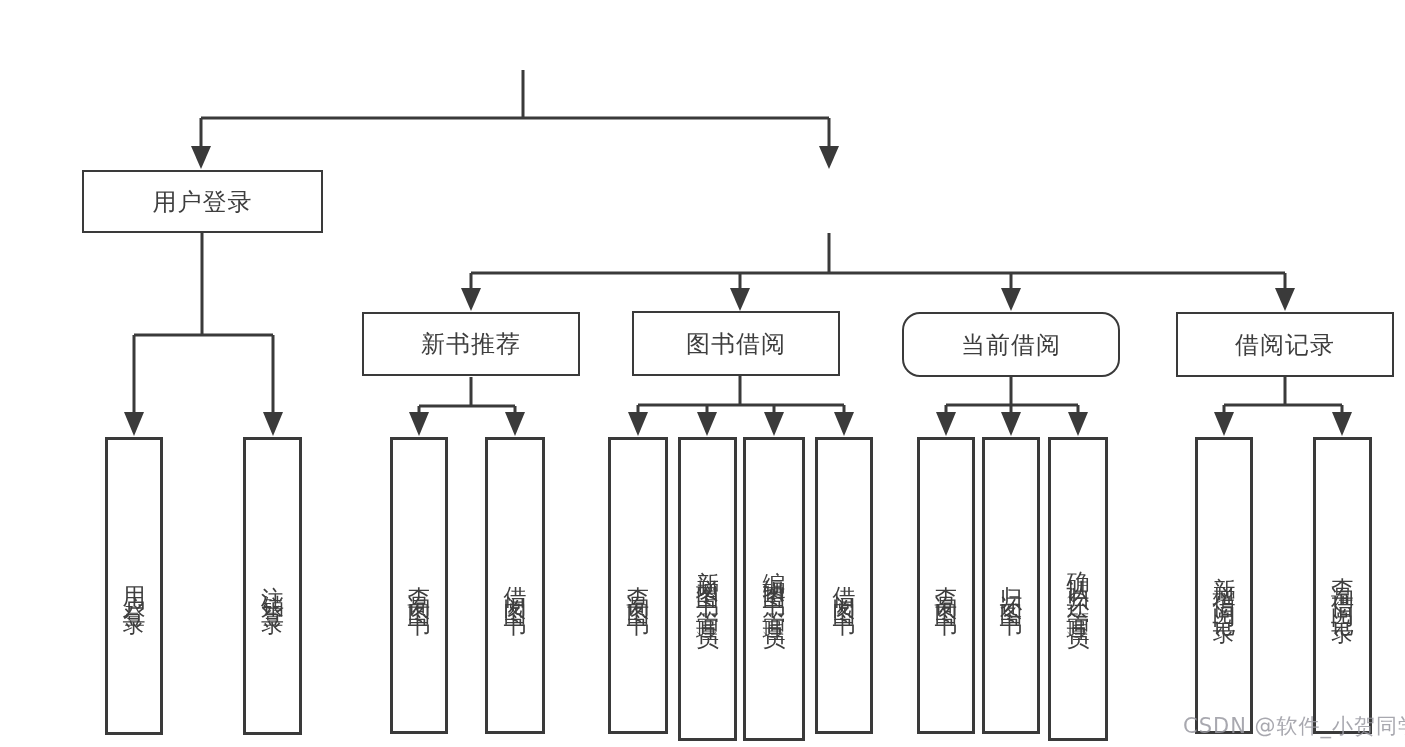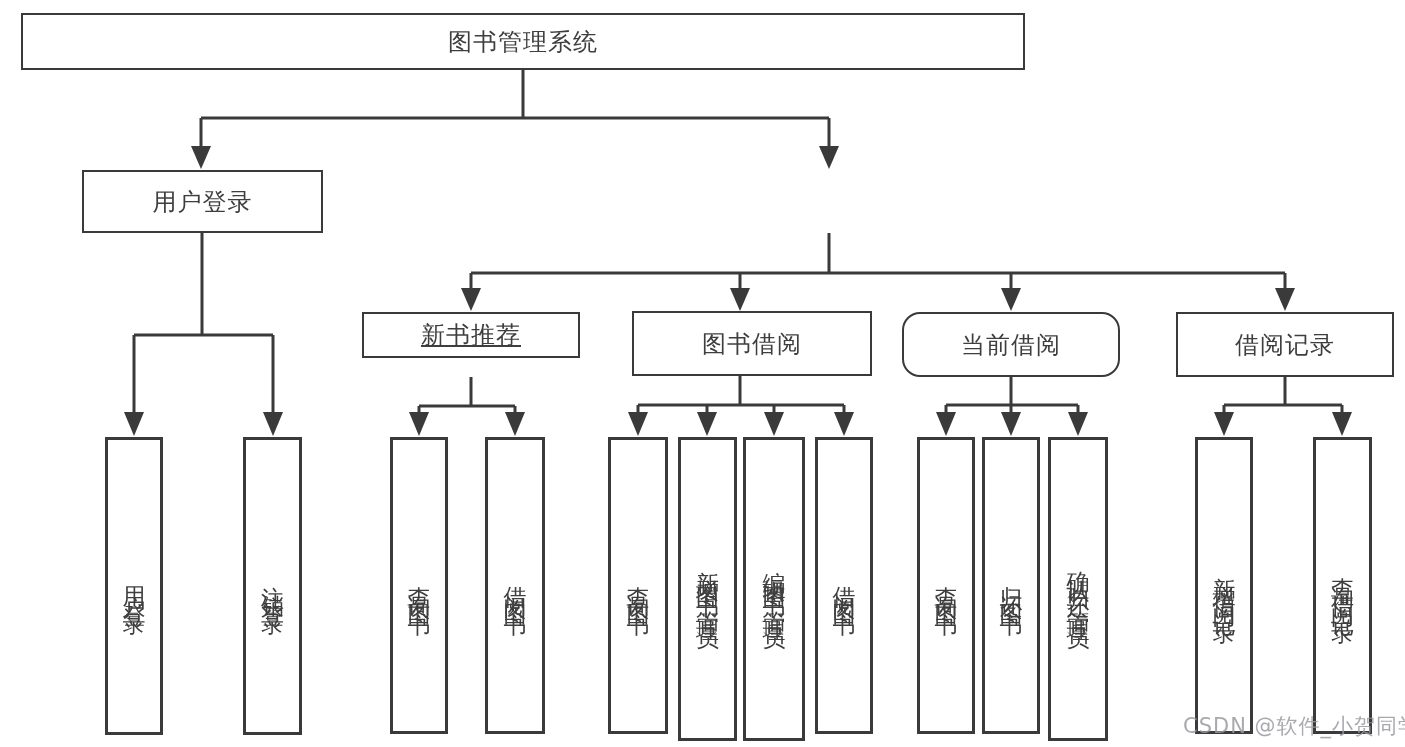--- a/index.html
+++ b/index.html
@@ -62,26 +62,25 @@
       <path d="M764 412 L784 412 L774 436 Z"></path>
       <path d="M834 412 L854 412 L844 436 Z"></path>
       <path d="M936 412 L956 412 L946 436 Z"></path>
       <path d="M1001 412 L1021 412 L1011 436 Z"></path>
       <path d="M1068 412 L1088 412 L1078 436 Z"></path>
       <path d="M1214 412 L1234 412 L1224 436 Z"></path>
       <path d="M1332 412 L1352 412 L1342 436 Z"></path>
     </g>
   </svg>
 
-  <div class="box" style="left:21px;top:13px;width:1004px;height:57px;">图书管理系统</div>
 
   <div class="box" style="left:82px;top:170px;width:241px;height:63px;">用户登录</div>
 
-  <div class="box" style="left:362px;top:312px;width:218px;height:46px;text-decoration:underline;">新书推荐</div>
-  <div class="box" style="left:632px;top:311px;width:240px;height:65px;">图书借阅</div>
+  <div class="box" style="left:362px;top:312px;width:218px;height:64px;">新书推荐</div>
+  <div class="box" style="left:632px;top:311px;width:208px;height:65px;">图书借阅</div>
   <div class="box" style="left:902px;top:312px;width:218px;height:65px;border-radius:18px;">当前借阅</div>
   <div class="box" style="left:1176px;top:312px;width:218px;height:65px;">借阅记录</div>
 
   <div class="box leaf" style="left:105px;top:437px;width:58px;height:298px;">用户登录</div>
   <div class="box leaf" style="left:243px;top:437px;width:59px;height:298px;">注销登录</div>
 
   <div class="box leaf" style="left:390px;top:437px;width:58px;height:297px;">查询图书</div>
   <div class="box leaf" style="left:485px;top:437px;width:60px;height:297px;">借阅图书</div>
 
   <div class="box leaf" style="left:608px;top:437px;width:60px;height:297px;">查询图书</div>

